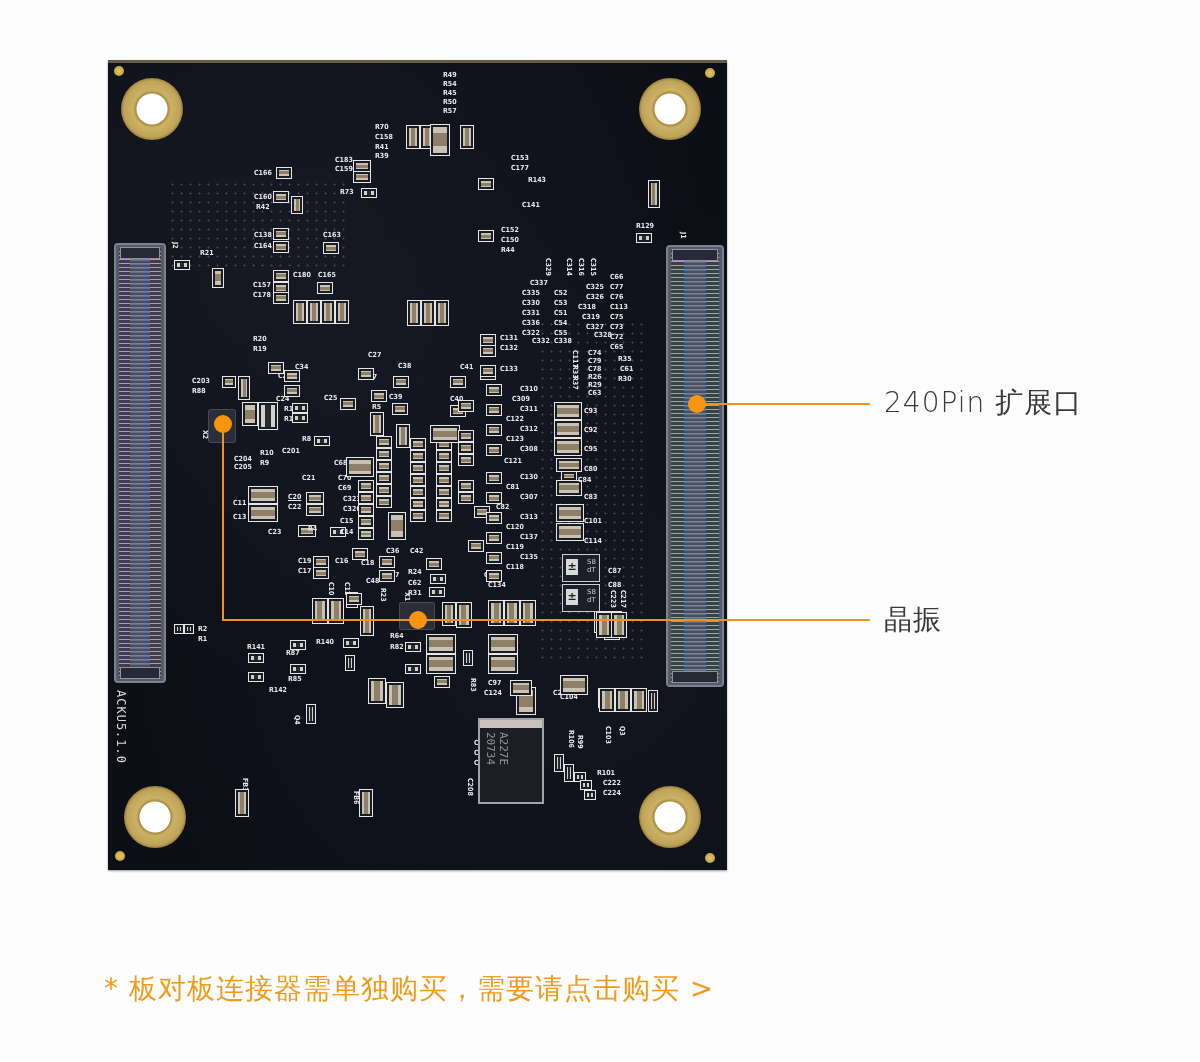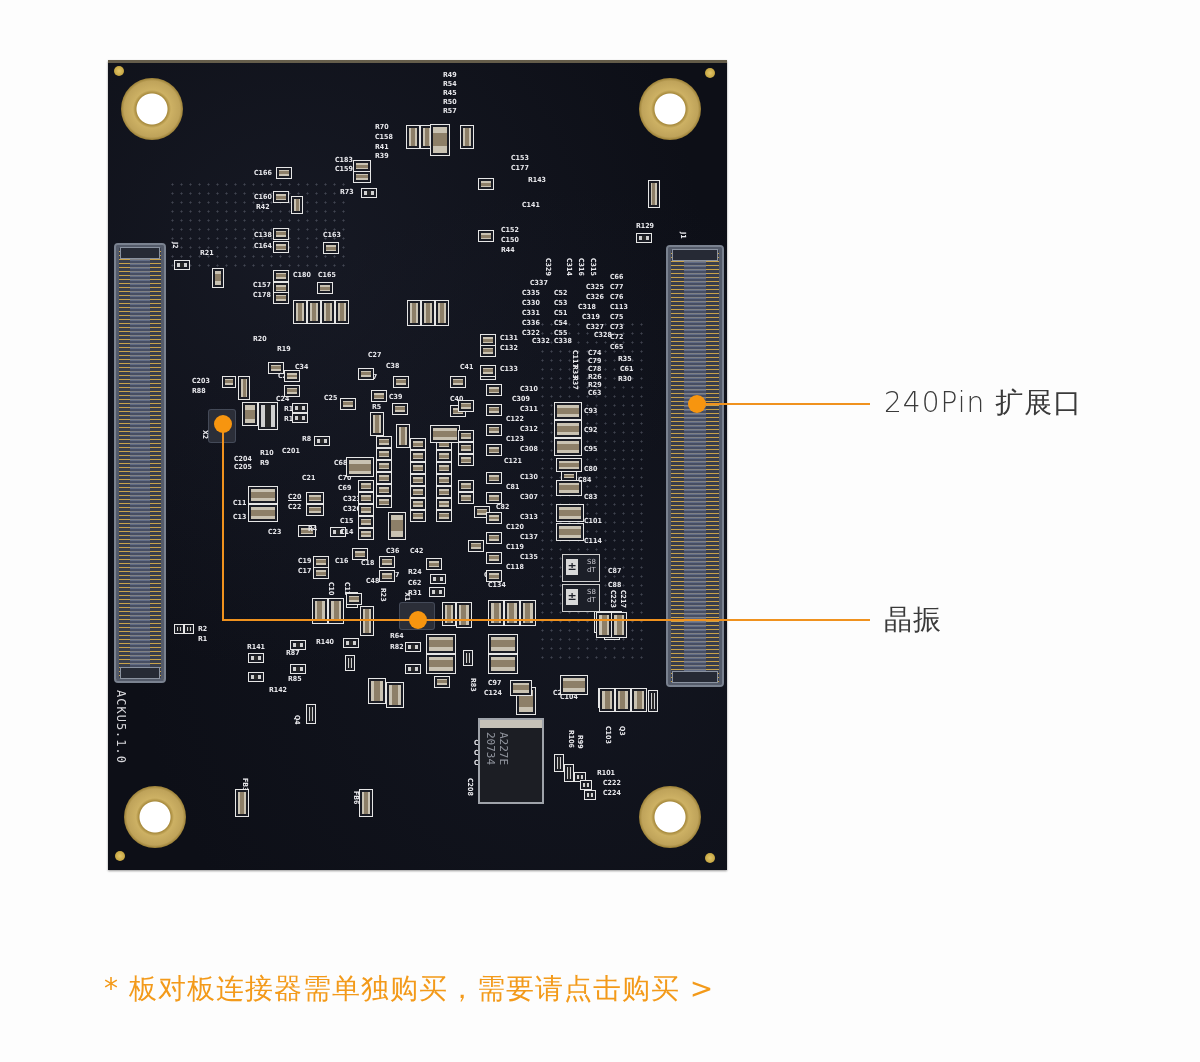--- a/index.html
+++ b/index.html
@@ -185,21 +185,21 @@
   <div class="smd v" style="left:299px; top:240px; width:12px; height:24px;"></div>
   <div class="smd v" style="left:313px; top:240px; width:12px; height:24px;"></div>
   <div class="smd v" style="left:327px; top:240px; width:12px; height:24px;"></div>
 
   <div class="silk" style="left:92px; top:190px;">R21</div>
   <div class="silk" style="left:145px; top:212px;margin-left:40px;">C180</div>
   <div class="silk" style="left:145px; top:222px;">C157</div>
   <div class="silk" style="left:145px; top:232px;">C178</div>
   <div class="silk" style="left:210px; top:212px;">C165</div>
   <div class="silk" style="left:145px; top:276px;">R20</div>
-  <div class="silk" style="left:145px; top:286px;margin-left:24px;">R19</div>
+  <div class="silk" style="left:145px; top:286px;">R19</div>
   <div class="silk" style="left:84px; top:318px;">C203</div>
   <div class="silk" style="left:84px; top:328px;">R88</div>
   <div class="silk" style="left:143px; top:388px;padding-left:31px;">C201</div>
   <div class="silk" style="left:126px; top:396px;">C204</div>
   <div class="silk" style="left:126px; top:404px;">C205</div>
   <div class="silk" style="left:152px; top:390px;">R10</div>
   <div class="silk" style="left:152px; top:400px;">R9</div>
   <div class="silk" style="left:125px; top:440px;">C11</div>
   <div class="silk" style="left:125px; top:454px;">C13</div>
   <div class="silk" style="left:180px; top:434px;text-decoration:underline;">C20</div>
@@ -257,21 +257,21 @@
   <div class="silk rot" style="left:100px; top:370px;">X2</div>
 
   <div class="silk" style="left:187px; top:304px;">C34</div>
   <div class="silk" style="left:170px; top:313px;">C28</div>
   <div class="silk" style="left:168px; top:336px;">C24</div>
   <div class="silk" style="left:176px; top:346px;">R15</div>
   <div class="silk" style="left:176px; top:356px;">R14</div>
   <div class="silk" style="left:216px; top:335px;">C25</div>
   <div class="silk" style="left:260px; top:314px;">R7</div>
   <div class="silk" style="left:260px; top:292px;">C27</div>
-  <div class="silk" style="left:278px; top:303px;">C38</div>
+  <div class="silk" style="left:290px; top:303px;">C38</div>
   <div class="silk" style="left:281px; top:334px;">C39</div>
   <div class="silk" style="left:264px; top:344px;">R5</div>
   <div class="silk" style="left:352px; top:304px;">C41</div>
   <div class="silk" style="left:342px; top:336px;">C40</div>
   <div class="silk" style="left:194px; top:376px;">R8</div>
   <div class="silk" style="left:226px; top:400px;">C68</div>
   <div class="silk" style="left:194px; top:415px;">C21</div>
   <div class="silk" style="left:230px; top:415px;">C70</div>
   <div class="silk" style="left:230px; top:425px;">C69</div>
   <div class="silk" style="left:235px; top:436px;">C323</div>

